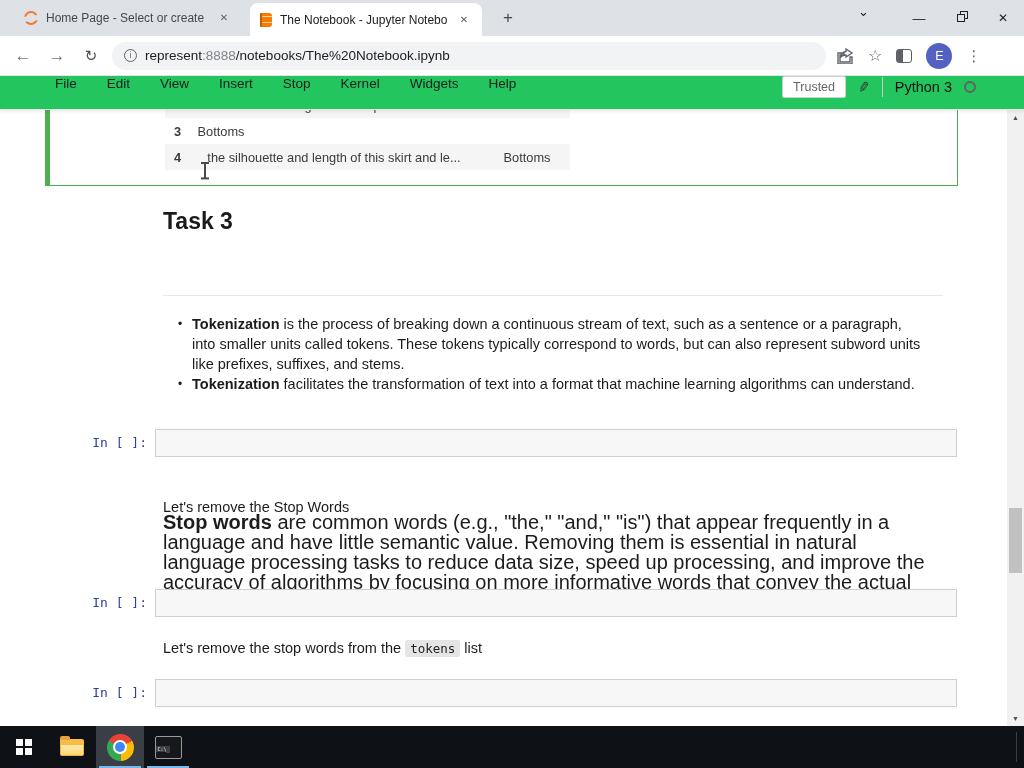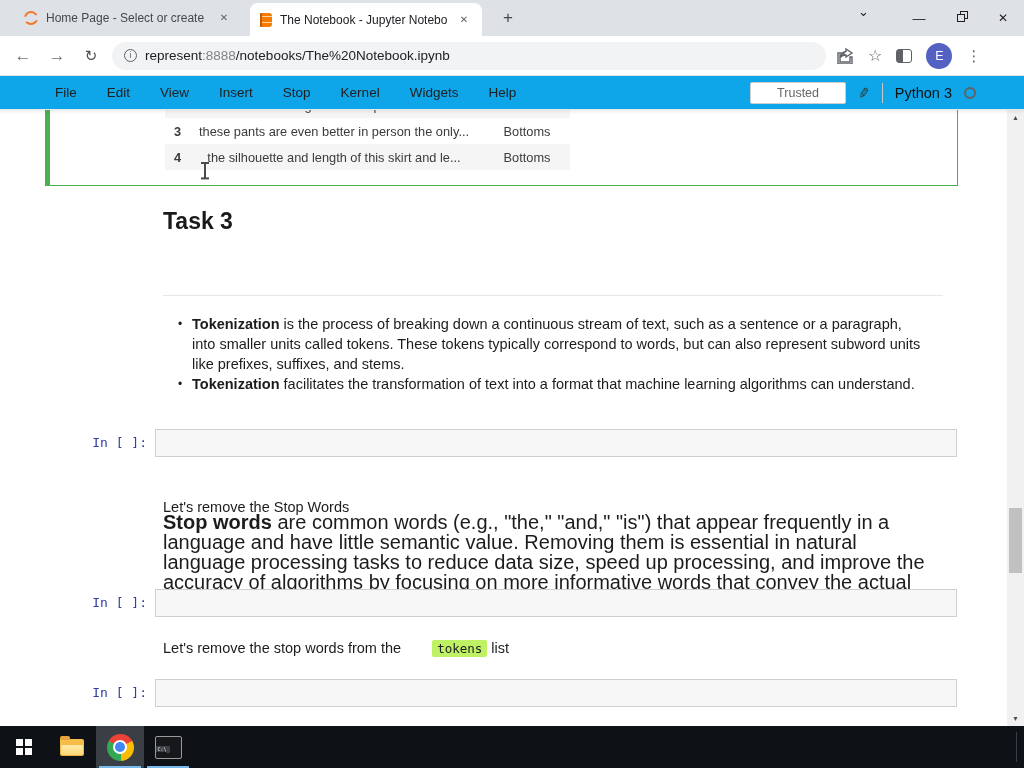--- a/index.html
+++ b/index.html
@@ -39,26 +39,26 @@
   .url .dim { color:#80868b; }
   .tb-right { display:flex; align-items:center; margin-left:10px; gap:14px; }
   .share-ic svg { display:block; }
   .star-ic { font-size:16px; color:#5f6368; }
   .panel-ic { width:16px; height:14px; border:1.6px solid #5f6368; border-radius:3px; position:relative; }
   .panel-ic::before { content:""; position:absolute; left:0; top:0; bottom:0; width:6px; background:#5f6368; }
   .avatar { width:26px; height:26px; border-radius:50%; background:var(--avatar_blue); color:#fff; font-size:12.5px; display:flex; align-items:center; justify-content:center; }
   .dots-ic { font-size:15px; color:#5f6368; letter-spacing:0; margin-right:10px; }
 
   
-  .menubar { position:absolute; top:76px; left:0; right:0; height:34px; background:#0ea5e9; border-bottom:1px solid #e7e7e7;
-    box-shadow:0 2px 3px rgba(87,87,87,.1); display:flex; align-items:center; z-index:5; }
+  .menubar { position:absolute; top:76px; left:0; right:0; height:34px; background:#22c55e; border-bottom:1px solid #e7e7e7;
+    box-shadow:0 2px 3px rgba(87,87,87,.1); display:flex; z-index:5; }
   .menus { display:flex; margin-left:55px; gap:30px; }
   .menu-item { font-size:13.5px; color:#202020; }
   .mb-right { position:absolute; right:48px; display:flex; align-items:center; gap:12px; }
-  .trusted-btn { border:1px solid #cfcfcf; border-radius:2px; padding:3px 26px; font-size:12.5px; color:#666; background:#fff; }
+  .trusted-btn { border:1px solid #cfcfcf; border-radius:2px; padding:3px 10px; font-size:12.5px; color:#666; background:#fff; }
   .pencil-ic { font-size:14px; color:#333; transform:scaleX(-1) rotate(10deg); display:inline-block; }
   .mb-div { width:1px; height:20px; background:#c9c9c9; }
   .kernel-name { font-size:14.5px; color:#111; }
   .kernel-ring { width:12px; height:12px; border:2px solid #626262; border-radius:50%; }
 
   
   .nb { position:absolute; top:110px; left:0; width:1024px; height:616px; background:#fff; overflow:hidden; }
 
   .sel-cell { position:absolute; left:45px; top:-24px; width:913px; height:100px;
     border:1px solid var(--accent_green); border-left:5px solid var(--accent_green); background:#fff; }
@@ -82,21 +82,21 @@
 
   .code-line { position:absolute; left:0; width:957px; height:28px; }
   .prompt { position:absolute; left:0; width:147px; text-align:right; line-height:28px;
     font-family:"DejaVu Sans Mono","Liberation Mono",monospace; font-size:13px; color:var(--prompt_blue);padding-left:48px; }
   .input-box { position:absolute; left:155px; width:802px; height:28px; background:#f7f7f7; border:1px solid #cfcfcf; }
   .cc1 { top:319px; } .cc2 { top:479px; } .cc3 { top:569px; }
 
   .md-line1 { position:absolute; left:163px; top:369px; font-size:14.5px; color:#1c1c1c;margin-top:20px; }
   .md-stop  { position:absolute; left:163px; top:402px; width:775px; font-size:20px; line-height:20px; color:#1c1c1c; }
   .md-tok   { position:absolute; left:163px; top:530px; font-size:14.5px; color:#1c1c1c; }
-  .inline-code { font-family:"DejaVu Sans Mono","Liberation Mono",monospace; font-size:12.5px; background:#bef264; padding:1px 5px; border-radius:2px; color:#222;margin-left:27px; }
+  .inline-code { font-family:"DejaVu Sans Mono","Liberation Mono",monospace; font-size:12.5px; background:#e5e5e5; padding:1px 5px; border-radius:2px; color:#222; }
 
   
   .scrollbar { position:absolute; right:0; top:0; width:17px; height:616px; background:#f1f1f1; }
   .sb-arrow { position:absolute; left:0; width:17px; text-align:center; font-size:7px; color:#505050; }
   .sb-up { top:4px; } .sb-down { bottom:4px; }
   .sb-thumb { position:absolute; left:2px; top:398px; width:13px; height:65px; background:#c1c1c1; }
 
   
   .taskbar { position:absolute; left:0; top:726px; width:1024px; height:42px; background:#0e1116; display:flex; }
   .tb-btn { width:48px; height:42px; display:flex; align-items:center; justify-content:center; position:relative; }
@@ -187,21 +187,20 @@
   <div class="nb">
 
     <div class="sel-cell">
       <div class="df-row stripe" style="top:5px">
         <span class="df-idx">2</span>
         <span class="df-txt">I never would have given these pants a second ...</span>
         <span class="df-cat">Bottoms</span>
       </div>
       <div class="df-row" style="top:31px">
         <span class="df-idx">3</span>
-        <span class="df-txt">these pants are even better in person the only...</span>
         <span class="df-cat">Bottoms</span>
       </div>
       <div class="df-row stripe" style="top:57px">
         <span class="df-idx">4</span>
         <span class="df-txt">the silhouette and length of this skirt and le...</span>
         <span class="df-cat">Bottoms</span>
       </div>
     </div>
 
     <div class="ibeam"></div>

